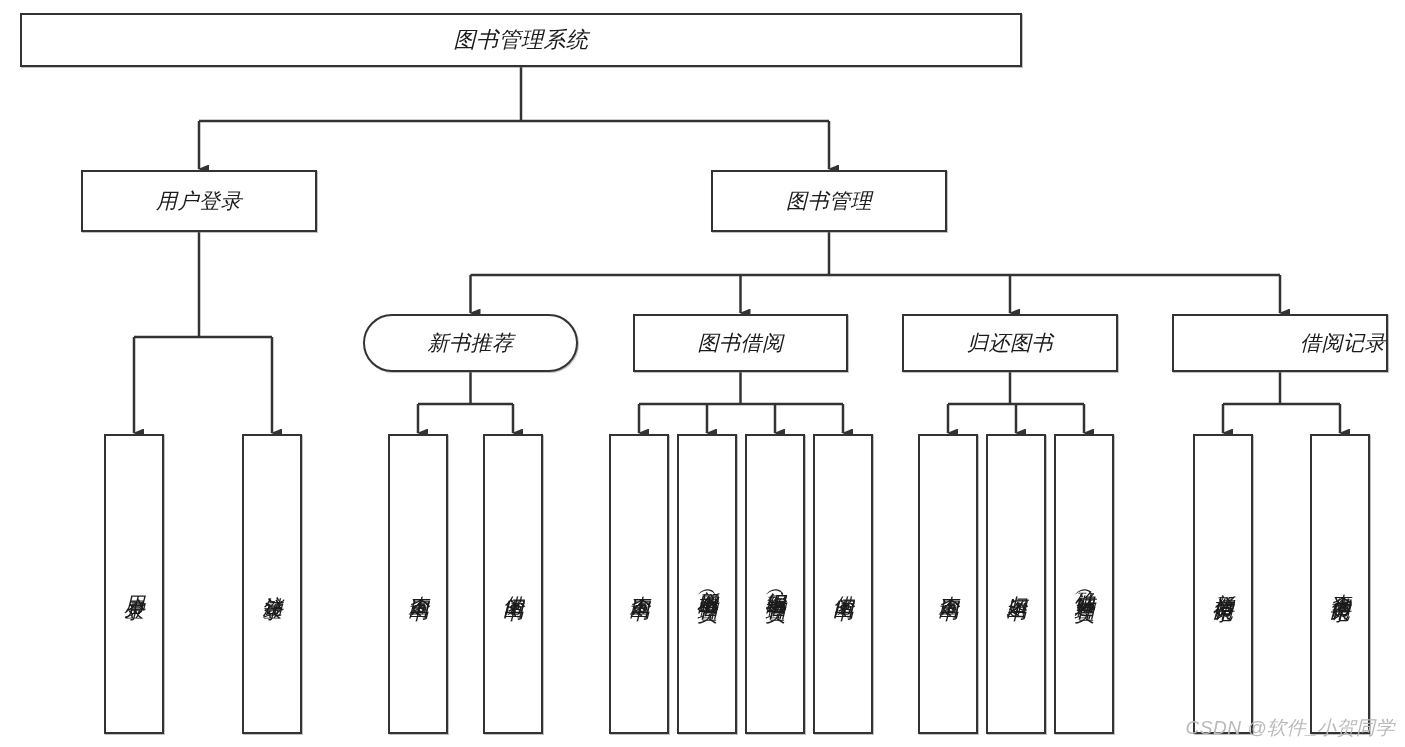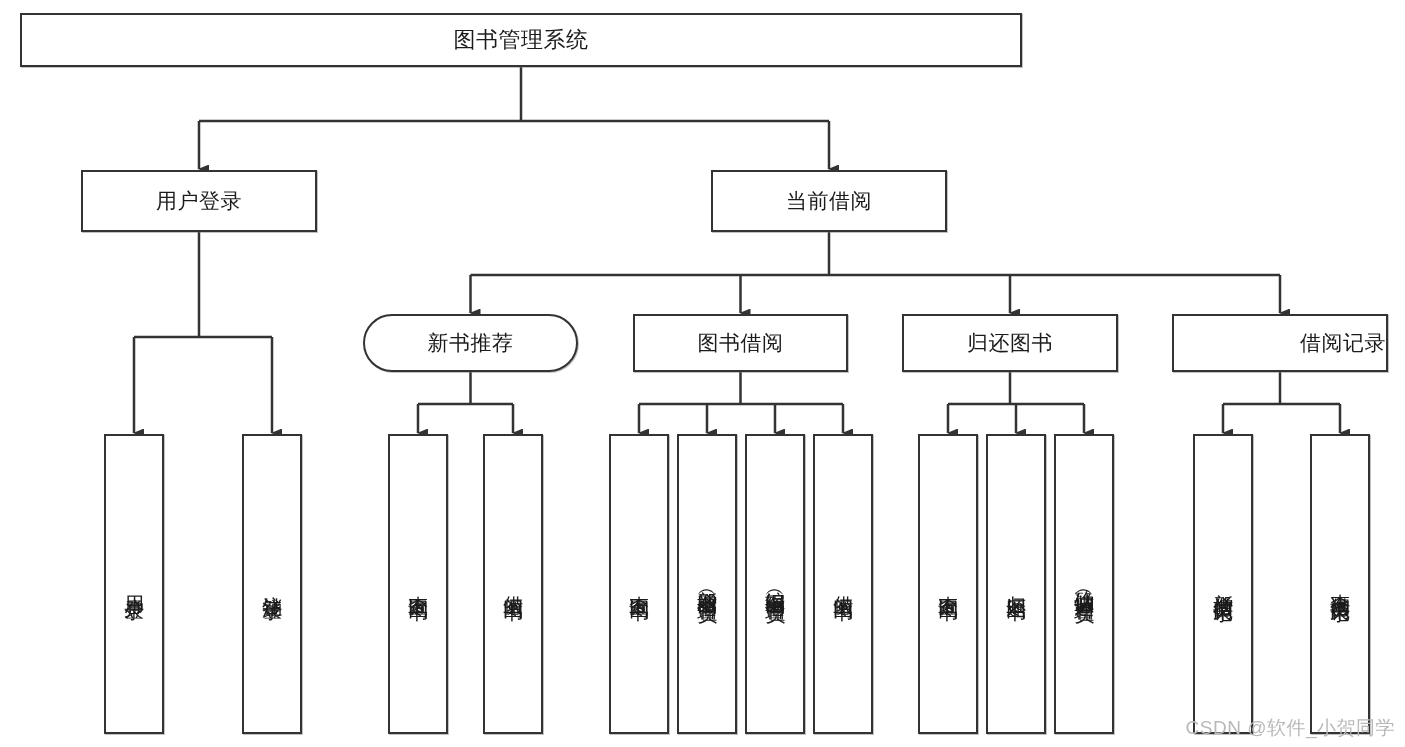--- a/index.html
+++ b/index.html
@@ -10,20 +10,21 @@
   }
   body {
     font-family: "Liberation Sans", "DejaVu Sans", sans-serif;
   }
   #canvas {
     position: relative;
     width: 1405px;
     height: 747px;
     background: #ffffff;
     overflow: hidden;
+    font-style: italic;
   }
   svg.edges {
     position: absolute;
     left: 0;
     top: 0;
     width: 1405px;
     height: 747px;
     pointer-events: none;
   }
   .node {
@@ -122,21 +123,21 @@
   </svg>
 
   <div id="node-layer">
       <div class="node level0" style="left: 20px; top: 13px; width: 1002px; height: 54px;">
         <span class="node-label">图书管理系统</span>
       </div>
       <div class="node level1" style="left: 81px; top: 170px; width: 236px; height: 62px;">
         <span class="node-label">用户登录</span>
       </div>
       <div class="node level1" style="left: 711px; top: 170px; width: 236px; height: 62px;">
-        <span class="node-label">当前借阅</span>
+        <span class="node-label">图书管理</span>
       </div>
       <div class="node level2" style="left: 363px; top: 314px; width: 215px; height: 58px; border-radius: 29px;">
         <span class="node-label">新书推荐</span>
       </div>
       <div class="node level2" style="left: 633px; top: 314px; width: 215px; height: 58px;">
         <span class="node-label">图书借阅</span>
       </div>
       <div class="node level2" style="left: 902px; top: 314px; width: 216px; height: 58px;">
         <span class="node-label">归还图书</span>
       </div>

